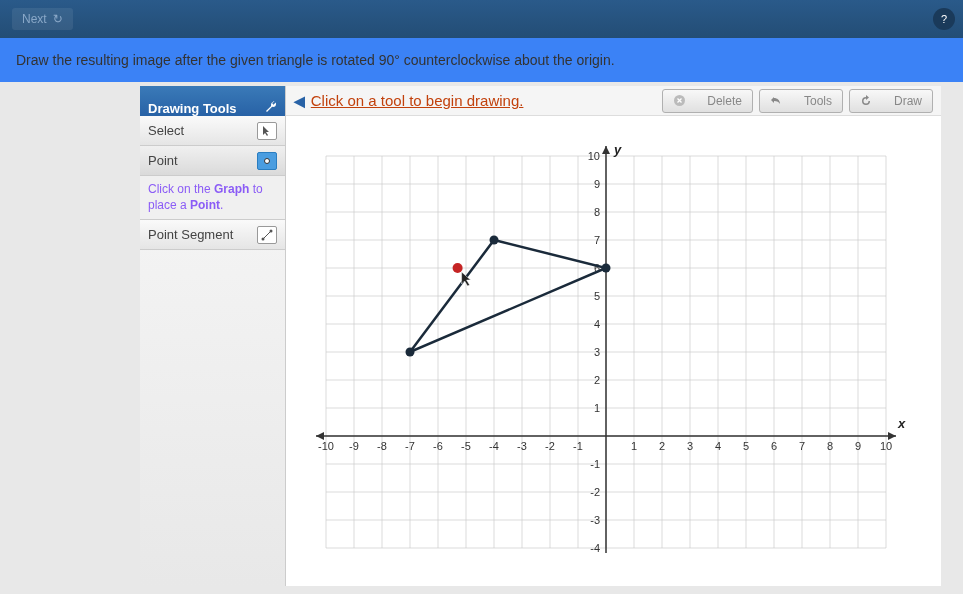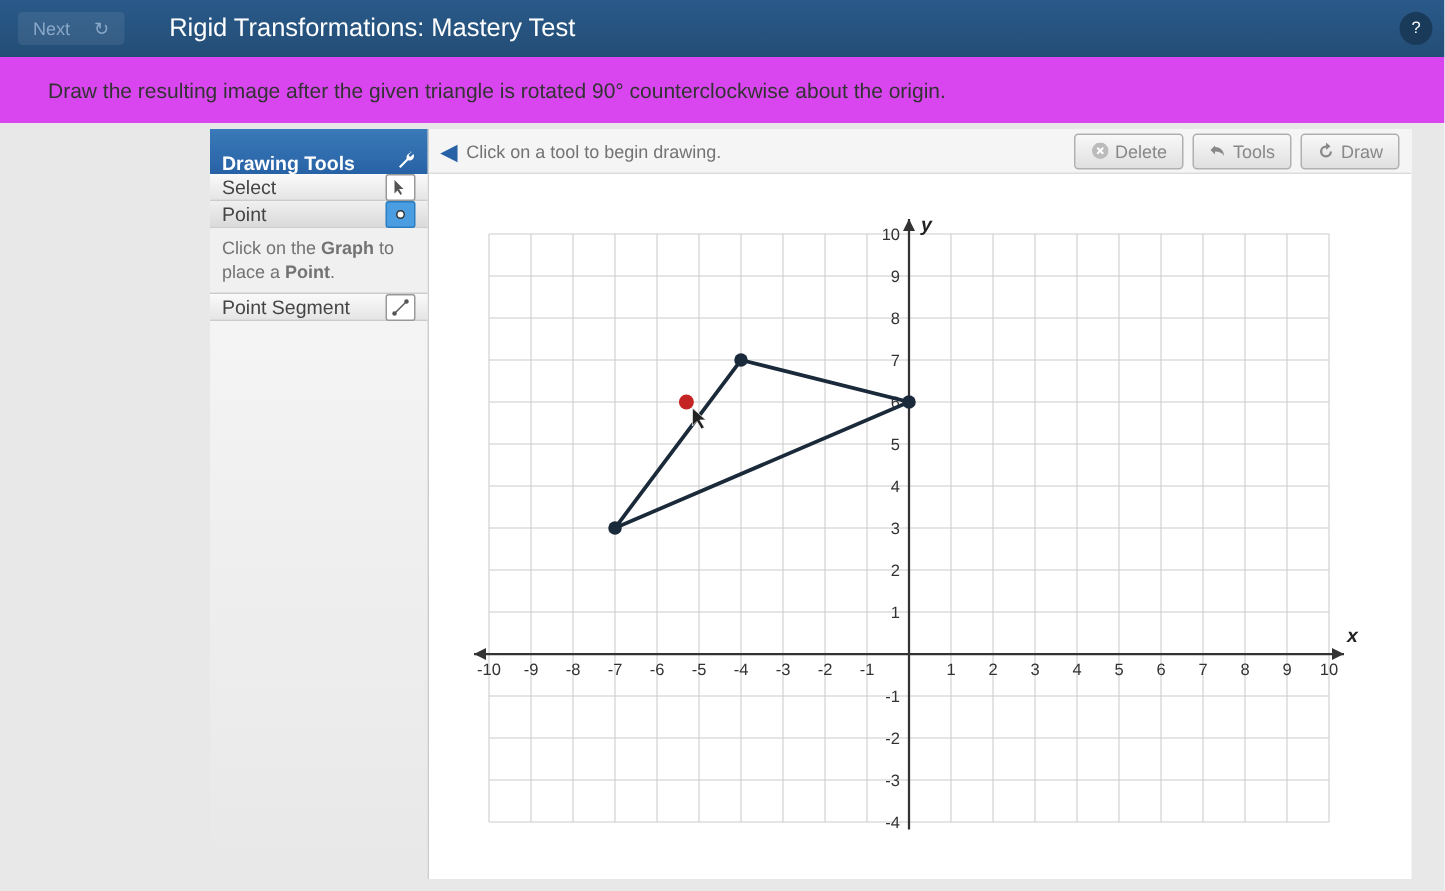--- a/index.html
+++ b/index.html
@@ -1,48 +1,47 @@
 <!DOCTYPE html>
 <html><head>
   <meta charset="utf-8">
   <style>
     * { margin: 0; padding: 0; box-sizing: border-box; font-family: Arial, sans-serif; }
     body { background: #e8e8e8; width: 963px; height: 594px; overflow: hidden; }
     .header { background: linear-gradient(#2a5a8a, #234d75); color: #fff; height: 38px; display: flex; align-items: center; padding: 0 12px; }
-    .next-btn { background: rgba(255,255,255,0.08); border: none; color: #8aa8c8; font-size: 12px; padding: 4px 10px; border-radius: 3px; margin-right: 30px; cursor: pointer; display: flex; align-items: center; gap: 16px; }
+    .next-btn { background: rgba(255,255,255,0.08); border: none; color: #8aa8c8; font-size: 12px; padding: 4px 10px; border-radius: 3px; margin-right: 30px; cursor: pointer; display: flex; align-items: center; gap: 6px; }
     .header-title { font-size: 17px; font-weight: 400; }
     .help-circle { position: absolute; right: 8px; top: 8px; width: 22px; height: 22px; border-radius: 50%; background: #1a3a5a; color: #fff; display: flex; align-items: center; justify-content: center; font-size: 11px; }
-    .instruction { background: #d946ef; padding: 14px 32px; font-size: 14px; color: #333; }
+    .instruction { background: #3b82f6; padding: 14px 16px; font-size: 14px; color: #333; }
     .main-panel { margin: 4px 22px 0 140px; background: #fff; height: 500px; display: flex; position: relative; }
     .tools-panel { width: 170px; background: linear-gradient(#f8f8f8, #e8e8e8); border-right: 1px solid #ccc; }
     .tools-header { background: linear-gradient(#3a7ab8, #2862a6); color: #fff; height: 30px; display: flex; align-items: flex-end; justify-content: space-between; padding: 0 8px; font-size: 13px; font-weight: bold; }
-    .tool-item { background: linear-gradient(#fafafa, #e5e5e5); border-bottom: 1px solid #ccc; height: 18px; display: flex; align-items: center; justify-content: space-between; padding: 0 8px; font-size: 13px; color: #444; cursor: pointer; }
+    .tool-item { background: linear-gradient(#fafafa, #e5e5e5); border-bottom: 1px solid #ccc; height: 30px; display: flex; align-items: center; justify-content: space-between; padding: 0 8px; font-size: 13px; color: #444; cursor: pointer; }
     .tool-item.selected { background: linear-gradient(#f0f0f0, #dadada); }
-    .tool-hint { padding: 6px 8px; font-size: 12px; color: #737373; line-height: 1.3; border-bottom: 1px solid #ccc; background: #f0f0f0; }
+    .tool-hint { padding: 6px 8px; font-size: 12px; color: #8b5cf6; line-height: 1.3; border-bottom: 1px solid #ccc; background: #f0f0f0; }
     .tool-icon { width: 20px; height: 18px; border: 1px solid #999; background: #fff; border-radius: 2px; display: flex; align-items: center; justify-content: center; }
     .tool-icon.active { background: #4a9de0; border-color: #2a7dc0; }
     .point-dot { width: 6px; height: 6px; border-radius: 50%; background: #fff; border: 1px solid #333; }
     .canvas-area { flex: 1; position: relative; }
     .canvas-toolbar { height: 30px; display: flex; align-items: center; padding: 0 8px; background: #f5f5f5; border-bottom: 1px solid #ddd; }
     .collapse-arrow { color: #2862a6; font-size: 14px; margin-right: 6px; cursor: pointer; font-weight: bold; }
-    .canvas-hint { font-size: 12px; color: #737373; flex: 1; }
-    .action-btn { background: linear-gradient(#f8f8f8, #e0e0e0); border: 1px solid #b0b0b0; color: #888; font-size: 12px; padding: 4px 10px; border-radius: 3px; margin-left: 6px; cursor: pointer; display: flex; align-items: center; gap: 4px; }
+    .canvas-hint { font-size: 15px; color: #c2410c; flex: 1; text-decoration: underline; }
+    .action-btn { background: linear-gradient(#f8f8f8, #e0e0e0); border: 1px solid #b0b0b0; color: #888; font-size: 12px; padding: 4px 10px; border-radius: 3px; margin-left: 6px; cursor: pointer; display: flex; align-items: center; gap: 22px; }
     .action-icon { width: 12px; height: 12px; display: inline-flex; align-items: center; justify-content: center; }
     .graph-wrap { position: relative; padding: 20px; }
     svg.graph { display: block; }
   </style>
 </head>
 <body>
 
 <div class="header">
   <button class="next-btn">
     <span>Next</span>
     <span>↻</span>
   </button>
-  <div class="header-title">Rigid Transformations: Mastery Test</div>
   <div class="help-circle">?</div>
 </div>
 
 <div class="instruction">Draw the resulting image after the given triangle is rotated 90° counterclockwise about the origin.</div>
 
 <div class="main-panel">
   <div class="tools-panel">
     <div class="tools-header">
       <span>Drawing Tools</span>
       <span>

